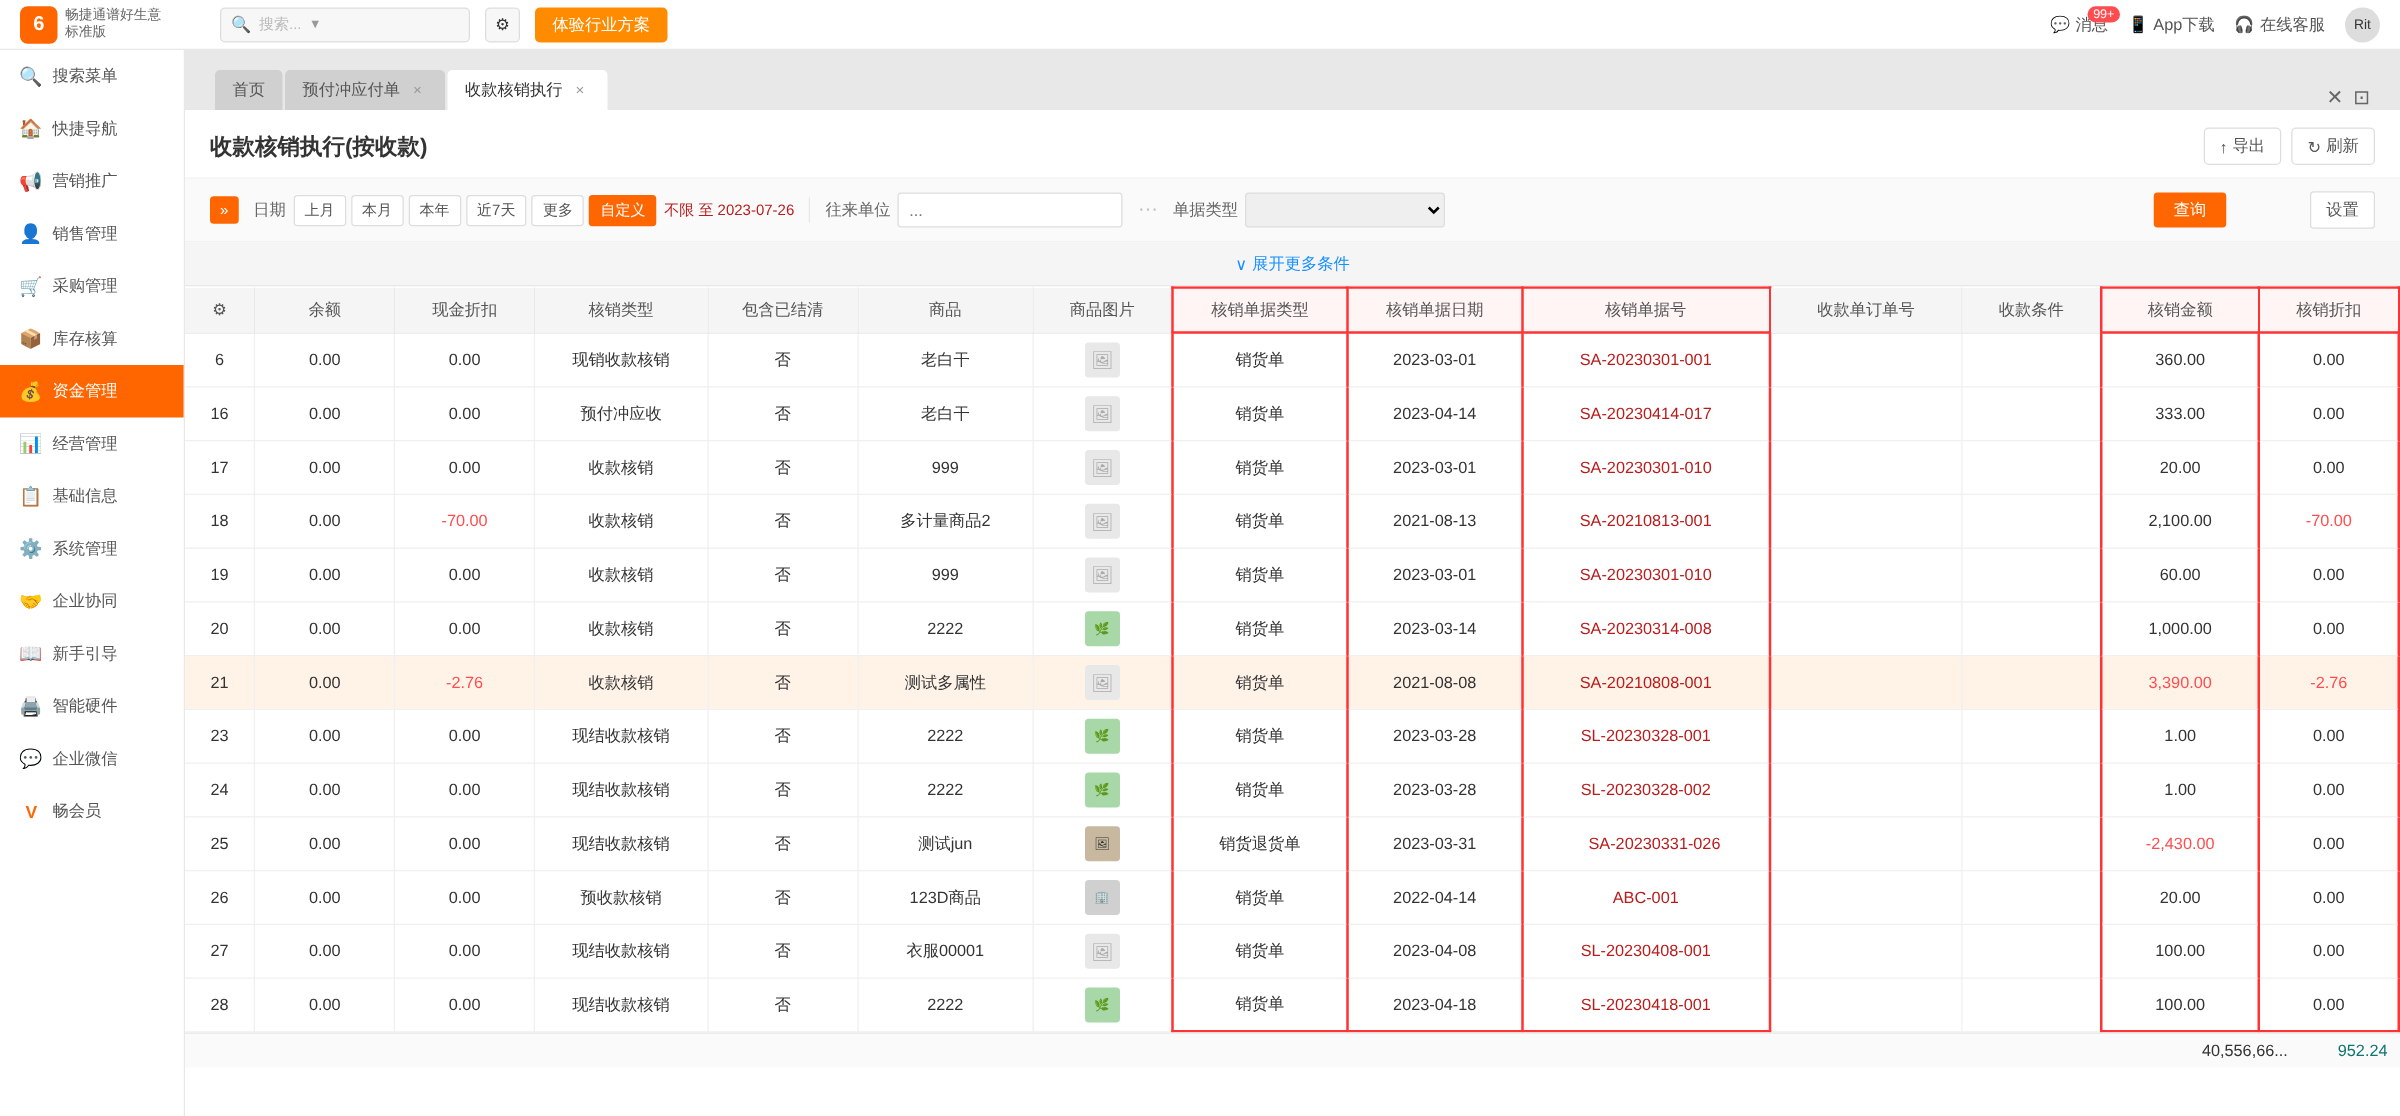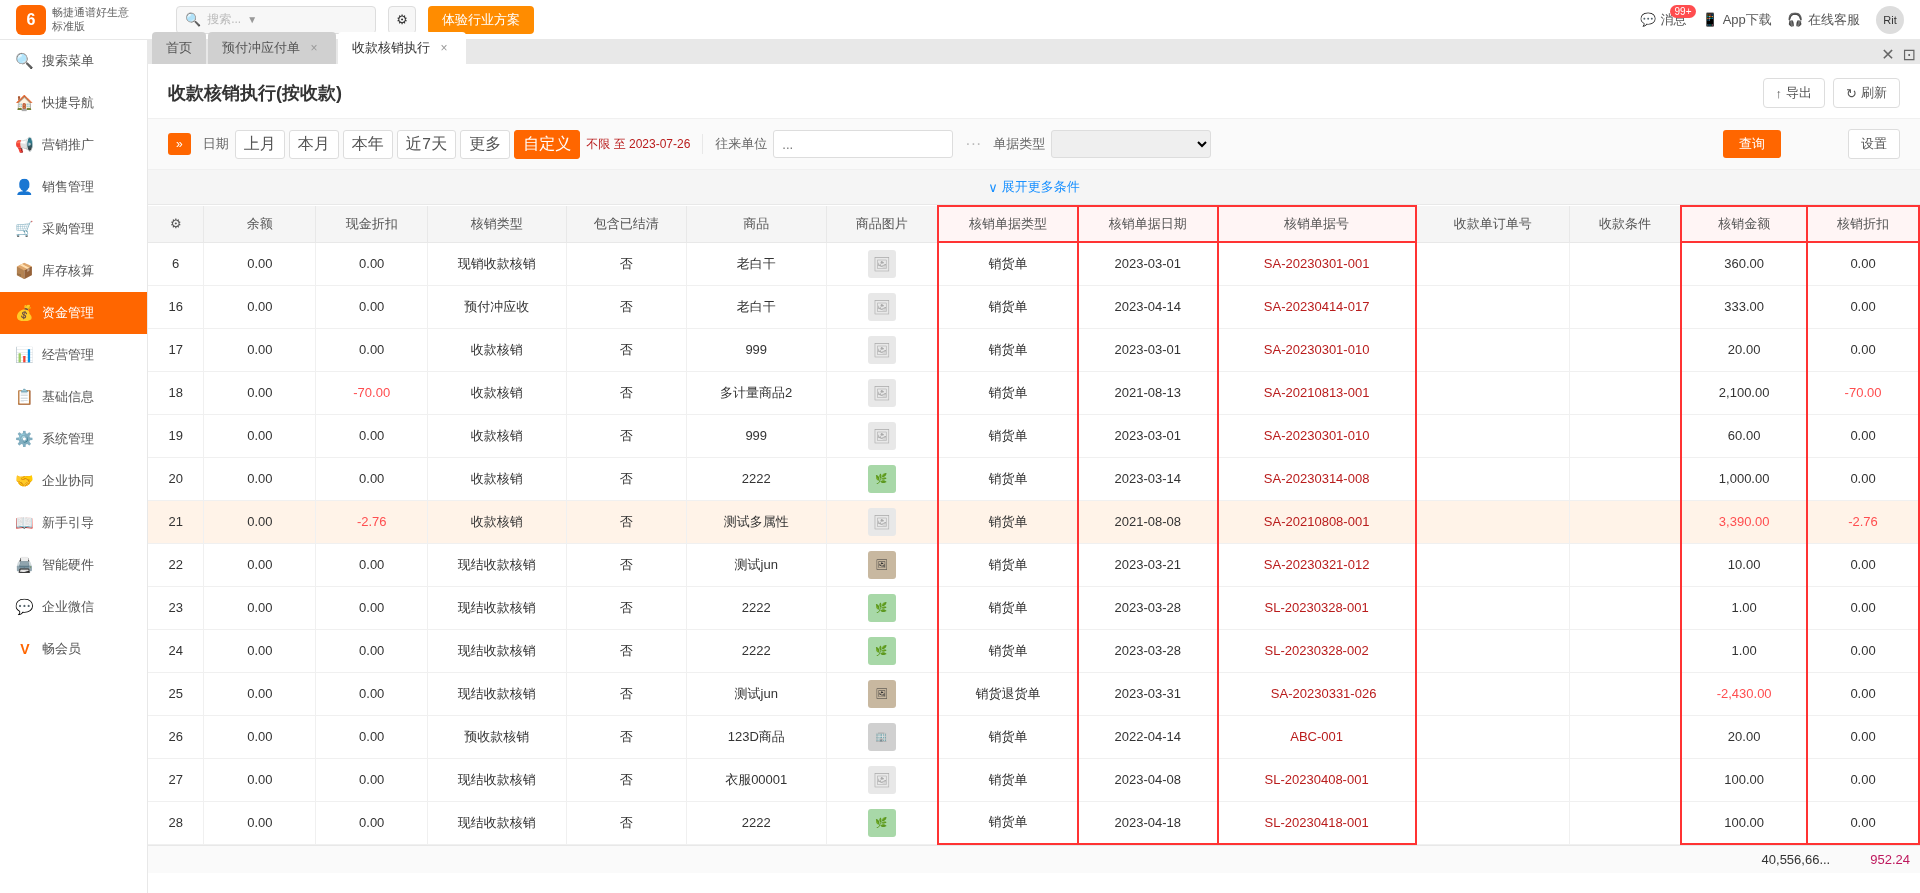--- a/index.html
+++ b/index.html
@@ -23,41 +23,41 @@
     
     .sidebar { position: absolute; left: 0; top: 40px; width: 148px; height: 853px; background: #fff; border-right: 1px solid #e8e8e8; display: flex; flex-direction: column; overflow-y: auto; }
     .sidebar-item { display: flex; align-items: center; gap: 8px; padding: 12px 16px; cursor: pointer; color: #555; font-size: 13px; white-space: nowrap; }
     .sidebar-item.active { background: #ff6600; color: #fff; }
     .sidebar-icon { width: 18px; height: 18px; display: flex; align-items: center; justify-content: center; font-size: 15px; }
 
     
     .main { position: absolute; left: 148px; top: 40px; right: 0; height: 853px; display: flex; flex-direction: column; }
 
     
-    .tab-bar { height: 24px; background: #e8e8e8; display: flex; align-items: flex-end; padding: 0 4px; gap: 2px; flex-shrink: 0; }
+    .tab-bar { height: 48px; background: #e8e8e8; display: flex; align-items: flex-end; padding: 0 24px; gap: 2px; flex-shrink: 0; }
     .tab { height: 32px; background: #d0d0d0; display: flex; align-items: center; padding: 0 14px; border-radius: 4px 4px 0 0; cursor: pointer; font-size: 13px; color: #555; gap: 6px; }
     .tab.active { background: #fff; color: #333; }
     .tab-close { width: 16px; height: 16px; display: flex; align-items: center; justify-content: center; border-radius: 50%; font-size: 12px; color: #999; }
     .tab-bar-right { margin-left: auto; display: flex; gap: 8px; align-items: center; }
 
     
     .content { flex: 1; background: #fff; overflow: hidden; display: flex; flex-direction: column; }
 
     
     .page-header { padding: 14px 20px 10px; border-bottom: 1px solid #f0f0f0; display: flex; align-items: center; justify-content: space-between; }
     .page-title { font-size: 18px; font-weight: bold; color: #333; }
     .page-actions { display: flex; gap: 8px; }
     .action-btn { display: flex; align-items: center; gap: 4px; padding: 5px 12px; border: 1px solid #ddd; border-radius: 4px; cursor: pointer; background: #fff; font-size: 13px; color: #555; }
 
     
     .filter-bar { padding: 10px 20px; background: #fafafa; border-bottom: 1px solid #f0f0f0; display: flex; align-items: center; gap: 12px; flex-wrap: wrap; }
     .filter-section { display: flex; align-items: center; gap: 6px; }
     .filter-label { color: #666; font-size: 13px; }
     .filter-date-btns { display: flex; gap: 4px; }
-    .date-btn { padding: 3px 8px; border: 1px solid #ddd; border-radius: 3px; cursor: pointer; font-size: 16px; color: #555; background: #fff; font-family: Liberation Mono, monospace; }
+    .date-btn { padding: 3px 8px; border: 1px solid #ddd; border-radius: 3px; cursor: pointer; font-size: 12px; color: #555; background: #fff; }
     .date-btn.custom { background: #ff6600; color: #fff; border-color: #ff6600; }
     .filter-divider { width: 1px; height: 20px; background: #e8e8e8; }
     .filter-input { width: 180px; height: 28px; border: 1px solid #ddd; border-radius: 3px; padding: 0 8px; font-size: 13px; }
     .filter-select { width: 160px; height: 28px; border: 1px solid #ddd; border-radius: 3px; padding: 0 8px; font-size: 13px; }
     .query-btn { background: #ff6600; color: #fff; border: none; border-radius: 3px; padding: 5px 16px; cursor: pointer; font-size: 13px; }
     .settings-btn { background: #fff; color: #555; border: 1px solid #ddd; border-radius: 3px; padding: 5px 12px; cursor: pointer; font-size: 13px; margin-left: 43px; }
     .expand-btn { color: #1890ff; cursor: pointer; font-size: 13px; display: flex; align-items: center; gap: 4px; border: none; background: none; }
 
     
     .table-container { flex: 1; overflow: auto; padding: 0 0 0 0; position: relative; }
@@ -393,38 +393,20 @@
               </td>
     <td style="border-left:2px solid #ff3333;border-right:2px solid #ff3333;">销货单</td>
     <td style="border-left:2px solid #ff3333;border-right:2px solid #ff3333;">2021-08-08</td>
     <td style="border-left:2px solid #ff3333;border-right:2px solid #ff3333;"><a class="link-text">SA-20210808-001</a></td>
     <td></td>
     <td></td>
     <td style="border-left:2px solid #ff3333;border-right:2px solid #ff3333;color:#ff4d4f;">3,390.00</td>
     <td style="border-left:2px solid #ff3333;border-right:2px solid #ff3333;color:#ff4d4f;">-2.76</td>
   </tr>
             <tr>
-    <td>22</td>
-    <td>0.00</td>
-    <td style="">0.00</td>
-    <td>现结收款核销</td>
-    <td>否</td>
-    <td>测试jun</td>
-    <td>
-                <div style="width:28px;height:28px;background:#c8b8a0;border-radius:3px;margin:auto;display:flex;align-items:center;justify-content:center;font-size:10px;">🖼</div>
-              </td>
-    <td style="border-left:2px solid #ff3333;border-right:2px solid #ff3333;">销货单</td>
-    <td style="border-left:2px solid #ff3333;border-right:2px solid #ff3333;">2023-03-21</td>
-    <td style="border-left:2px solid #ff3333;border-right:2px solid #ff3333;"><a class="link-text">SA-20230321-012</a></td>
-    <td></td>
-    <td></td>
-    <td style="border-left:2px solid #ff3333;border-right:2px solid #ff3333;">10.00</td>
-    <td style="border-left:2px solid #ff3333;border-right:2px solid #ff3333;">0.00</td>
-  </tr>
-            <tr>
     <td>23</td>
     <td>0.00</td>
     <td style="">0.00</td>
     <td>现结收款核销</td>
     <td>否</td>
     <td>2222</td>
     <td>
                 <div style="width:28px;height:28px;background:#a8d8a8;border-radius:3px;margin:auto;display:flex;align-items:center;justify-content:center;font-size:10px;">🌿</div>
               </td>
     <td style="border-left:2px solid #ff3333;border-right:2px solid #ff3333;">销货单</td>
@@ -526,18 +508,18 @@
     <td style="border-left: 2px solid rgb(255, 51, 51); border-right: 2px solid rgb(255, 51, 51); border-bottom: 2px solid rgb(255, 51, 51);">0.00</td>
   </tr>
           </tbody>
       </table>
 
       <div style="display:flex;justify-content:flex-end;padding:6px 10px;background:#fafafa;border-top:1px solid #e8e8e8;font-size:13px;font-weight:500;gap:40px;">
         <span>
           <span style="color:#333;" id="footer-amount">40,556,66...</span>
         </span>
         <span>
-          <span style="color:#be185d;" id="footer-discount">952.24</span>
+          <span style="color:#0f766e;" id="footer-discount">952.24</span>
         </span>
       </div>
     </div>
   </div>
 </div>
 
 </body></html>

